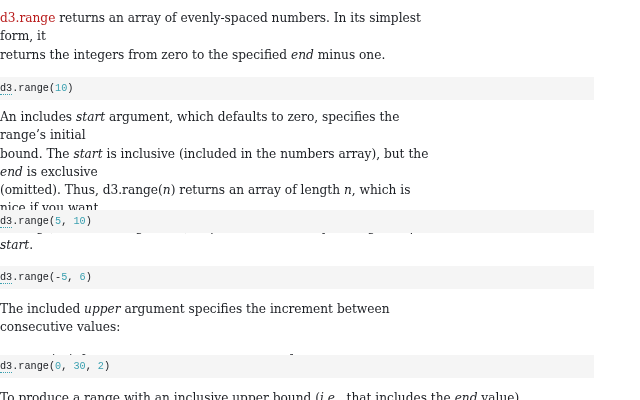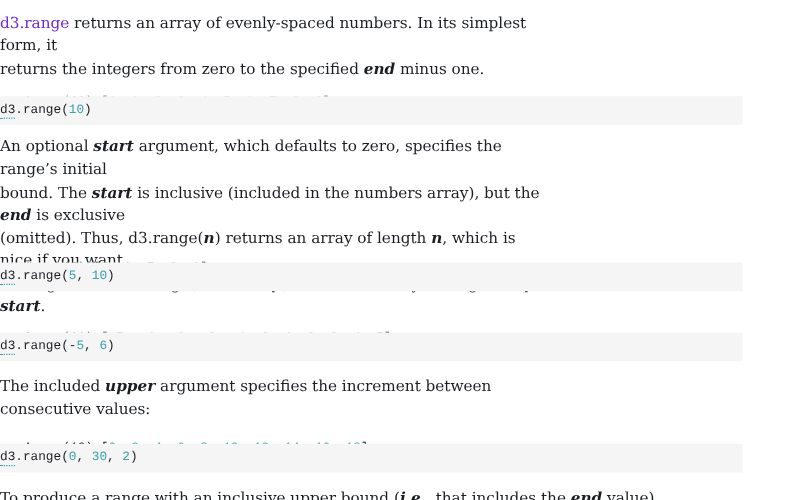--- a/index.html
+++ b/index.html
@@ -1,20 +1,20 @@
 <!DOCTYPE html>
 <html><head>
 <meta charset="utf-8">
 <style>
   html, body { margin: 0; padding: 0; background: #fff; }
   body { width: 640px; height: 400px; overflow: hidden; position: relative; }
   .serif { font-family: "DejaVu Serif", "Liberation Serif", serif; font-size: 12.2px; color: #1b1e23; line-height: 18.3px; }
   .para { position: absolute; left: 0; width: 440px; margin: 0; }
-  .para i { font-style: italic; font-weight: bold; }
-  .link { color: #6d28d9; text-align: center; }
+  .para i { font-style: italic; }
+  .link { color: #b91c1c; text-align: center; }
   .mono { font-family: "Liberation Mono", "DejaVu Sans Mono", monospace; font-size: 10.2px; color: #1b1e23; }
   .out { position: absolute; left: 0; height: 16px; line-height: 16px; white-space: pre; }
   .caret { display: inline-block; font-size: 7px; margin-right: 3px; vertical-align: 1px; color: #1b1e23; }
   .num { color: #3ba0b0; }
   .cell { position: absolute; left: 0; width: 594px; height: 23px; background: #f5f5f5; line-height: 23px; white-space: pre; }
   .d3ref { border-bottom: 1px dotted #3ba0b0; }
 </style>
 </head>
 <body>
 
@@ -22,21 +22,21 @@
   <span class="link">d3.range</span><span> returns an array of evenly-spaced numbers. In its simplest form, it</span><br>
   <span>returns the integers from zero to the specified </span><i>end</i><span> minus one.</span>
 </p>
 
 <div class="out mono" style="top:58px;">
   <span class="caret">▶</span><span>Array(10)</span> <span>[<span class="num">0</span>, <span class="num">1</span>, <span class="num">2</span>, <span class="num">3</span>, <span class="num">4</span>, <span class="num">5</span>, <span class="num">6</span>, <span class="num">7</span>, <span class="num">8</span>, <span class="num">9</span>]</span>
 </div>
 <div class="cell mono" style="top:77px;"><span class="d3ref">d3</span>.range(<span class="num">10</span>)</div>
 
 <p class="para serif" style="top:108px;">
-  <span>An optional </span><i>start</i><span> argument, which defaults to zero, specifies the range’s initial</span><br>
+  <span>An includes </span><i>start</i><span> argument, which defaults to zero, specifies the range’s initial</span><br>
   <span>bound. The </span><i>start</i><span> is inclusive (included in the numbers array), but the </span><i>end</i><span> is exclusive</span><br>
   <span>(omitted). Thus, d3.range(</span><i>n</i><span>) returns an array of length </span><i>n</i><span>, which is nice if you want</span><br>
   <i>n</i><span> things, while d3.range(</span><i>start</i><span>, </span><i>stop</i><span>) returns an array of length </span><i>stop - start</i><span>.</span>
 </p>
 
 <div class="out mono" style="top:191px;">
   <span class="caret">▶</span><span>Array(5)</span> <span>[<span class="num">5</span>, <span class="num">6</span>, <span class="num">7</span>, <span class="num">8</span>, <span class="num">9</span>]</span>
 </div>
 <div class="cell mono" style="top:210px;"><span class="d3ref">d3</span>.range(<span class="num">5</span>, <span class="num">10</span>)</div>
 

